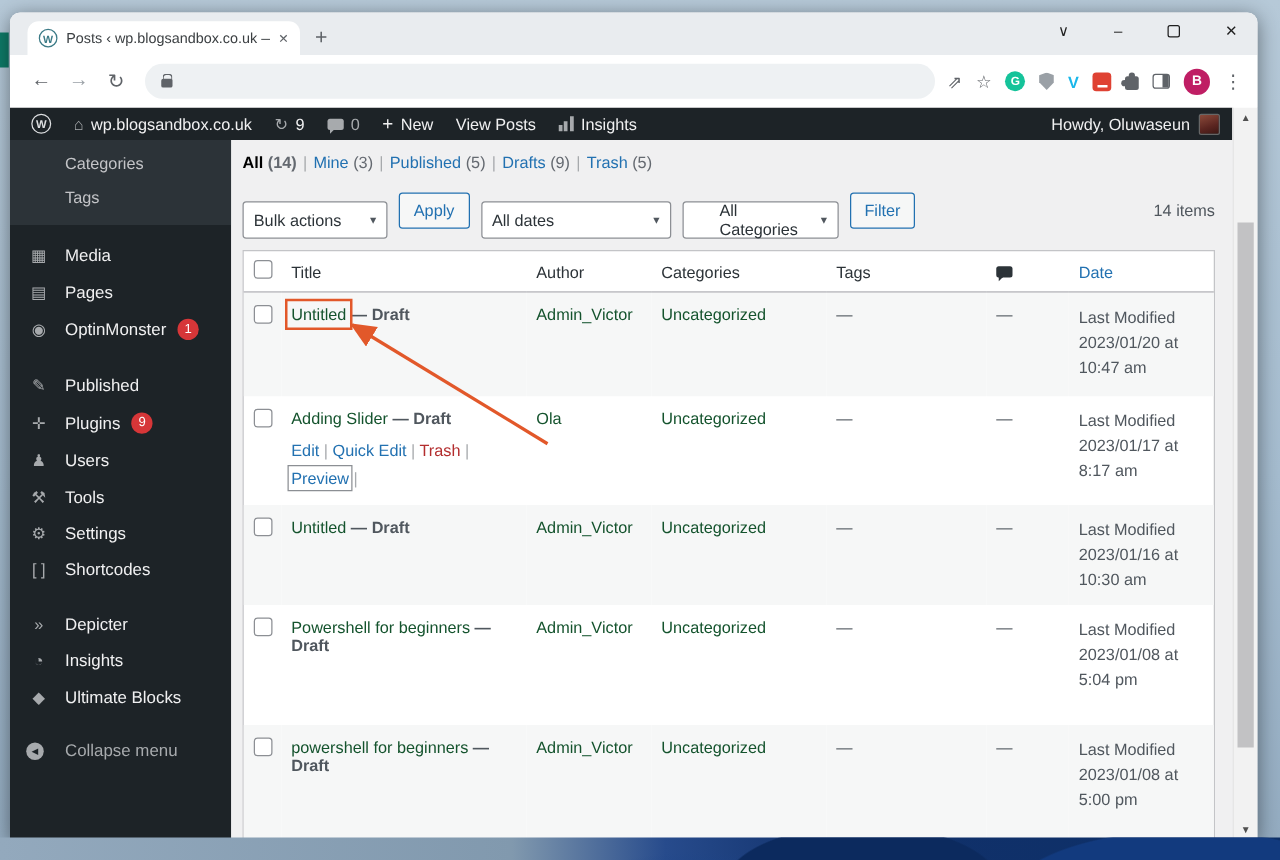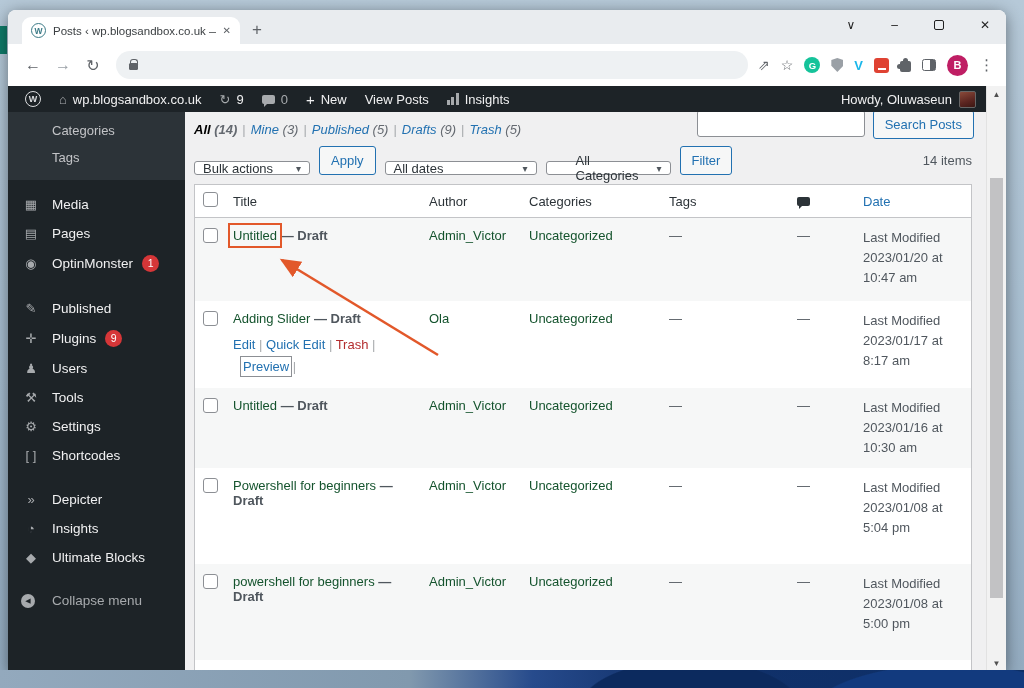--- a/index.html
+++ b/index.html
@@ -94,26 +94,26 @@
   .mi-ic .bubble::after { border-top-color:#a7aaad; border-left-color:#a7aaad; }
   .badge { margin-left:9px; background:#d63638; color:#fff; border-radius:50%; min-width:17px; height:17px; line-height:17px; text-align:center; font-size:10.5px; padding:0 2px; }
   .collapse-row { margin-top:14px; color:#a7aaad; }
   .collapse-ic { width:14px; height:14px; border-radius:50%; background:#a7aaad; color:#1d2327; font-size:7px; display:flex; align-items:center; justify-content:center; }
 
   .content { flex:1; position:relative; background:#f0f0f1; overflow:hidden; min-width:0; }
   .search-row { position:absolute; top:-2px; right:12px; display:flex; gap:8px; z-index:2; }
   .search-row input { width:168px; height:27px; border:1px solid #8c8f94; border-radius:3px; background:#fff; padding:0 6px; font-size:13px; }
   .btn-secondary { height:29px; background:#f6f7f7; border:1px solid #2271b1; border-radius:3px; color:#2271b1; font-size:13px; padding:0 11px; font-family:inherit; }
   .views { padding:10px 0 0 9px; font-size:13px; color:#646970; }
-  .views a { color:#2271b1; text-decoration:none;font-style:italic; }
+  .views a { color:#2271b1; text-decoration:none; }
   .views .current { color:#000; font-weight:bold; }
   .views .vcount { color:#646970; }
   .views .vsep { color:#a7aaad; margin:0 5px; }
   .tablenav { display:flex; align-items:center; gap:9px; padding:9px 14px 7px 9px; }
-  .wpselect { height:14px; background:#fff; border:1px solid #8c8f94; border-radius:3px; display:flex; align-items:center; font-size:13px; color:#2c3338; padding:0 8px; gap:6px;margin-top:15px; }
+  .wpselect { height:30px; background:#fff; border:1px solid #8c8f94; border-radius:3px; display:flex; align-items:center; font-size:13px; color:#2c3338; padding:0 8px; gap:6px;margin-top:15px; }
   .wpselect .chev { color:#50575e; font-size:10px; }
   .sel-bulk { width:116px; justify-content:space-between; }
   .sel-dates { width:152px; justify-content:space-between; }
   .sel-cats { width:125px; justify-content:flex-end;padding-left:29px; }
   .items-count { margin-left:auto; font-size:13px; color:#50575e; }
 
   .table-wrap { margin:2px 14px 0 9px; background:#fff; border:1px solid #c3c4c7; }
   table { width:100%; border-collapse:collapse; font-size:13px; table-layout:fixed; }
   col.c-cb{width:30px} col.c-title{width:196px} col.c-author{width:100px} col.c-cat{width:140px} col.c-tags{width:128px} col.c-com{width:66px}
   thead th { text-align:left; font-weight:400; color:#2c3338; padding:7px 8px; border-bottom:1px solid #c3c4c7; }
@@ -124,21 +124,21 @@
   tbody tr:nth-child(3) td{height:77px} tbody tr:nth-child(4) td{height:96px}
   tbody tr:nth-child(5) td{height:96px} tbody tr:nth-child(6) td{height:60px}
   .cb { display:inline-block; width:15px; height:15px; border:1px solid #8c8f94; border-radius:3px; background:#fff; }
   .row-title { color:#14532d; font-weight:normal; text-decoration:none; }
   .row-title.hl { outline:2.5px solid #e2582a; outline-offset:3px; }
   .post-state { color:#50575e; font-weight:bold; }
   .cell-link { color:#14532d; text-decoration:none; }
   .row-actions { margin-top:8px; font-size:13px; color:#a7aaad; line-height:1.7; }
   .row-actions a { color:#2271b1; text-decoration:none; }
   .row-actions a.trash { color:#b32d2e; }
-  .row-actions a.focus-box { outline:1px solid #8c8f94; outline-offset:2px;margin-left:10px; }
+  .row-actions a.focus-box { outline:1px solid #8c8f94; outline-offset:2px; }
   .date-cell { line-height:1.55; }
   .bubble.dark { background:#2c3338; }
   .bubble.dark::after { border-top-color:#2c3338; border-left-color:#2c3338; }
   .anno { position:absolute; inset:0; width:100%; height:100%; pointer-events:none; z-index:3; }
 </style>
 </head>
 <body>
 
 <div class="edge-accent"></div>
 
@@ -282,24 +282,20 @@
               <div class="menu-item collapse-row">
                 <span class="mi-ic">
                   <span class="collapse-ic">◀</span>
                 </span>
                 <span>Collapse menu</span>
               </div>
             </div>
         </div>
 
         <div class="content">
-          <div class="search-row">
-            <input type="text" value="" style="">
-            <button class="btn-secondary">Search Posts</button>
-          </div>
 
           <div class="views" id="views"><a href="#" class="current">All <span class="vcount">(14)</span></a><span class="vsep">|</span><a href="#" class="">Mine <span class="vcount">(3)</span></a><span class="vsep">|</span><a href="#" class="">Published <span class="vcount">(5)</span></a><span class="vsep">|</span><a href="#" class="">Drafts <span class="vcount">(9)</span></a><span class="vsep">|</span><a href="#" class="">Trash <span class="vcount">(5)</span></a></div>
 
           <div class="tablenav">
             <div class="wpselect sel-bulk">
               <span>Bulk actions</span>
                 <span class="chev">▾</span>
             </div>
             <button class="btn-secondary">Apply</button>
             <div class="wpselect sel-dates">

